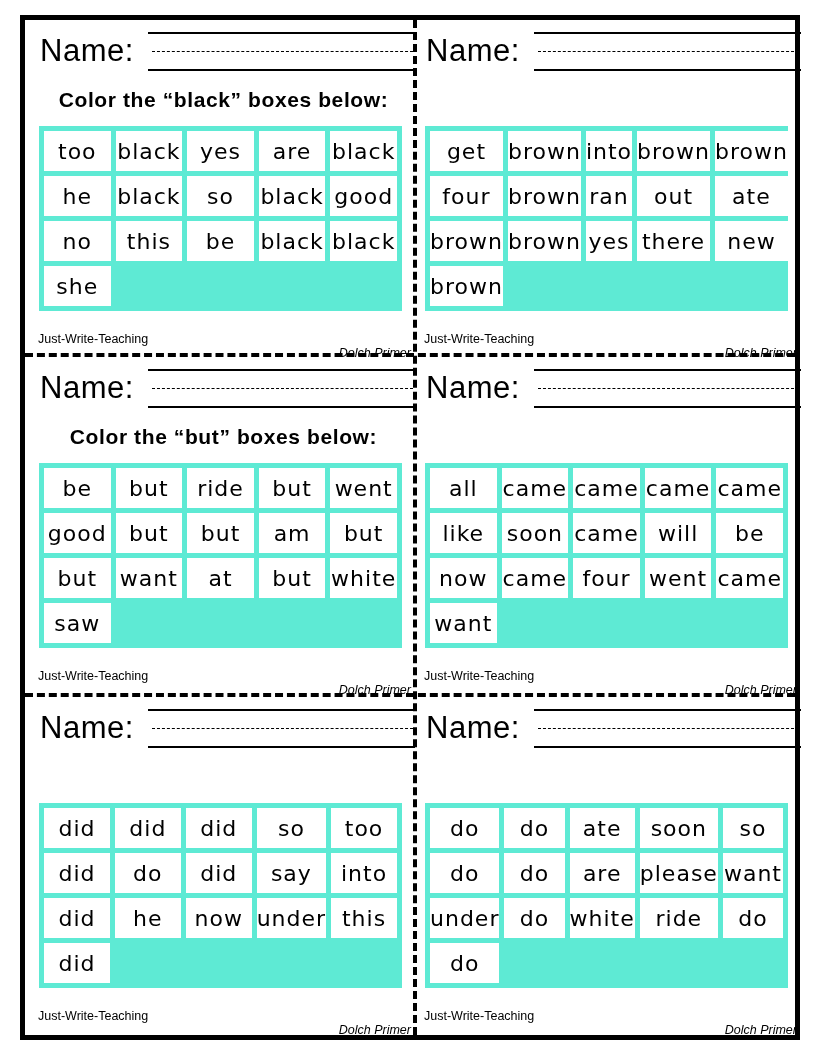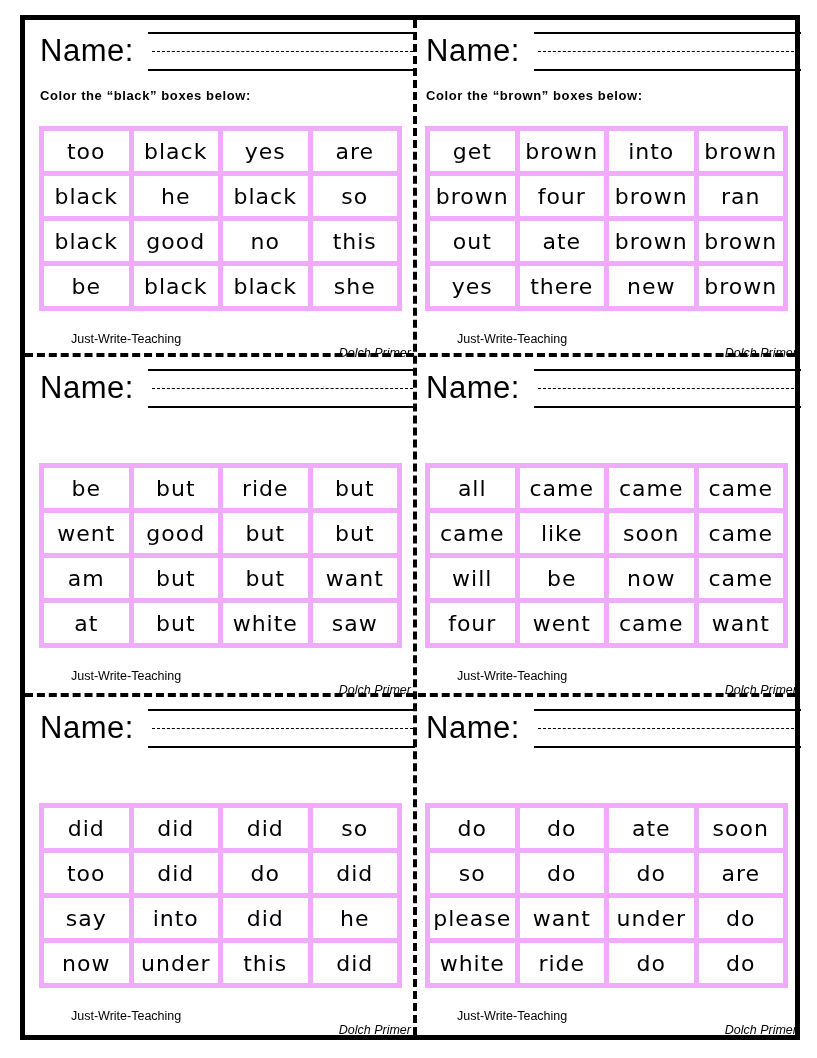--- a/index.html
+++ b/index.html
@@ -11,32 +11,32 @@
           border-left: 4px dashed #000; }
   .hdiv { position: absolute; left: 0; right: 0; height: 0; border-top: 4px dashed #000; }
   .panel { position: absolute; width: 383px; height: 338px; }
   .name-row { position: absolute; left: 8px; top: 12px; right: 0; height: 42px; }
   .name-label { position: absolute; left: 0; top: 0; font-family: "Liberation Sans", sans-serif;
                 font-size: 31px; line-height: 38px; letter-spacing: 0.5px; }
   .name-lines { position: absolute; left: 108px; right: 0px; top: 0; height: 40px; }
   .line-top { position: absolute; left: 0; right: 0; top: 0; border-top: 2px solid #000; }
   .line-mid { position: absolute; left: 4px; right: 2px; top: 19px; border-top: 1px dashed #000; }
   .line-bot { position: absolute; left: 0; right: 0; top: 37px; border-top: 2px solid #000; }
-  .instr { position: absolute; left: 8px; right: 0; top: 68px; 
-           font-family: "Liberation Sans", sans-serif; font-weight: bold; font-size: 13px;
+  .instr { position: absolute; left: 0; right: 0; top: 68px; text-align: center;
+           font-family: "Liberation Sans", sans-serif; font-weight: bold; font-size: 21px;
            letter-spacing: 0.6px; }
   .grid { position: absolute; left: 7px; top: 106px; width: 363px; height: 185px;
-          background: #f0abfc; box-sizing: border-box; padding: 5px;
-          display: grid; grid-template-columns: repeat(4, 1fr); grid-template-rows: repeat(4, 1fr);
+          background: #5eead4; box-sizing: border-box; padding: 5px;
+          display: grid; grid-template-columns: repeat(5, 1fr); grid-template-rows: repeat(4, 1fr);
           gap: 5px; }
   .cell { background: #fff; display: flex; align-items: center; justify-content: center;
           font-family: "DejaVu Sans", sans-serif; font-size: 22px; letter-spacing: 1px;
           font-weight: normal; }
   .footer { position: absolute; left: 6px; right: 4px; top: 312px; height: 16px;
-            font-family: "Liberation Sans", sans-serif; font-size: 12.5px; margin-left: 33px; }
+            font-family: "Liberation Sans", sans-serif; font-size: 12.5px; }
   .footer-left { position: absolute; left: 0; top: 0; }
   .footer-right { position: absolute; right: 0; top: 14px; font-style: italic; }
 </style>
 </head>
 <body>
 
 <div class="sheet">
   <div class="vdiv"></div>
   <div class="hdiv" style="top:333px"></div>
   <div class="hdiv" style="top:673px"></div>
@@ -77,21 +77,20 @@
   </div>
       <div class="panel" style="left: 393px; top: 0px;">
     <div class="name-row">
       <span class="name-label">Name:</span>
       <div class="name-lines">
         <div class="line-top"></div>
         <div class="line-mid"></div>
         <div class="line-bot"></div>
       </div>
     </div>
-    <div class="instr">Color the “brown” boxes below:</div>
     <div class="grid">
           <div class="cell">get</div>
           <div class="cell">brown</div>
           <div class="cell">into</div>
           <div class="cell">brown</div>
           <div class="cell">brown</div>
           <div class="cell">four</div>
           <div class="cell">brown</div>
           <div class="cell">ran</div>
           <div class="cell">out</div>
@@ -110,20 +109,21 @@
   </div>
       <div class="panel" style="left: 7px; top: 337px;">
     <div class="name-row">
       <span class="name-label">Name:</span>
       <div class="name-lines">
         <div class="line-top"></div>
         <div class="line-mid"></div>
         <div class="line-bot"></div>
       </div>
     </div>
+    <div class="instr">Color the “but” boxes below:</div>
     <div class="grid">
           <div class="cell">be</div>
           <div class="cell">but</div>
           <div class="cell">ride</div>
           <div class="cell">but</div>
           <div class="cell">went</div>
           <div class="cell">good</div>
           <div class="cell">but</div>
           <div class="cell">but</div>
           <div class="cell">am</div>

